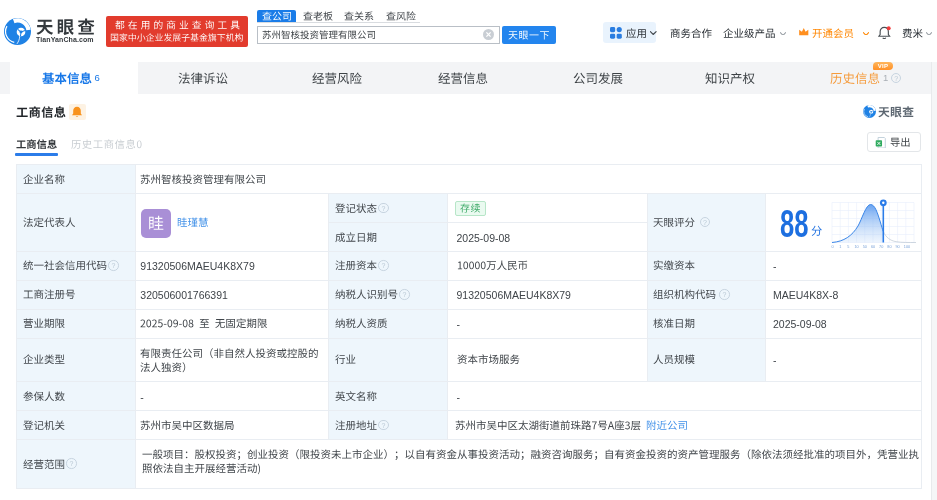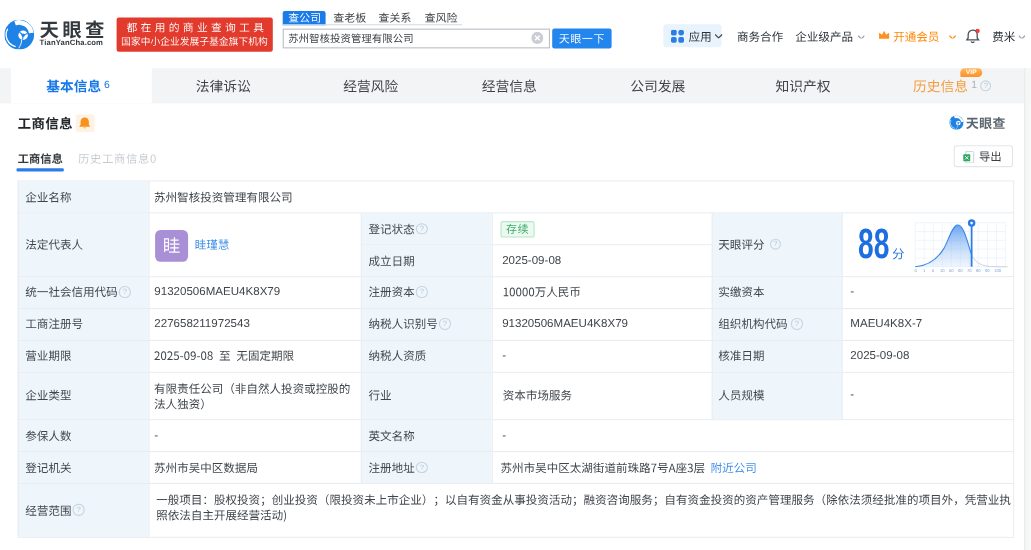--- a/index.html
+++ b/index.html
@@ -633,41 +633,41 @@
       <use href="#g109" x="3000"></use>
     </svg>
     <div style="position:absolute;left:773px;top:265.4px;font-family:'Liberation Sans',sans-serif;font-size:10.5px;font-weight:400;color:#3f4449;letter-spacing:0px;line-height:0;white-space:pre;"><span style="vertical-align:middle">-</span></div>
     <svg class="r" style="left:23.0px;top:289.34px" width="52.5" height="10.5" viewBox="0 0 5000 1000" fill="#41464b">
       <use href="#g11"></use>
       <use href="#g7" x="1000"></use>
       <use href="#g107" x="2000"></use>
       <use href="#g108" x="3000"></use>
       <use href="#g116" x="4000"></use>
     </svg>
-    <div style="position:absolute;left:140.3px;top:294.4px;font-family:'Liberation Sans',sans-serif;font-size:10.5px;font-weight:400;color:#3f4449;letter-spacing:0px;line-height:0;white-space:pre;"><span style="vertical-align:middle">227658211972543</span></div>
+    <div style="position:absolute;left:140.3px;top:294.4px;font-family:'Liberation Sans',sans-serif;font-size:10.5px;font-weight:400;color:#3f4449;letter-spacing:0px;line-height:0;white-space:pre;"><span style="vertical-align:middle">320506001766391</span></div>
     <svg class="r" style="left:334.5px;top:289.34px" width="63.0" height="10.5" viewBox="0 0 6000 1000" fill="#41464b">
       <use href="#g117"></use>
       <use href="#g118" x="1000"></use>
       <use href="#g88" x="2000"></use>
       <use href="#g74" x="3000"></use>
       <use href="#g119" x="4000"></use>
       <use href="#g116" x="5000"></use>
     </svg>
     <div class="q" style="left:399.3px;top:289.2px;width:10.4px;height:10.4px;line-height:9.4px"><span>?</span></div>
     <div style="position:absolute;left:456.5px;top:294.4px;font-family:'Liberation Sans',sans-serif;font-size:10.5px;font-weight:400;color:#3f4449;letter-spacing:0px;line-height:0;white-space:pre;"><span style="vertical-align:middle">91320506MAEU4K8X79</span></div>
     <svg class="r" style="left:653.0px;top:289.34px" width="63.0" height="10.5" viewBox="0 0 6000 1000" fill="#41464b">
       <use href="#g120"></use>
       <use href="#g121" x="1000"></use>
       <use href="#g25" x="2000"></use>
       <use href="#g26" x="3000"></use>
       <use href="#g86" x="4000"></use>
       <use href="#g106" x="5000"></use>
     </svg>
     <div class="q" style="left:719.3px;top:289.2px;width:10.4px;height:10.4px;line-height:9.4px"><span>?</span></div>
-    <div style="position:absolute;left:773px;top:294.4px;font-family:'Liberation Sans',sans-serif;font-size:10.5px;font-weight:400;color:#3f4449;letter-spacing:0px;line-height:0;white-space:pre;"><span style="vertical-align:middle">MAEU4K8X-7</span></div>
+    <div style="position:absolute;left:773px;top:294.4px;font-family:'Liberation Sans',sans-serif;font-size:10.5px;font-weight:400;color:#3f4449;letter-spacing:0px;line-height:0;white-space:pre;"><span style="vertical-align:middle">MAEU4K8X-8</span></div>
     <svg class="r" style="left:23.0px;top:318.34px" width="42.0" height="10.5" viewBox="0 0 4000 1000" fill="#41464b">
       <use href="#g70"></use>
       <use href="#g8" x="1000"></use>
       <use href="#g99" x="2000"></use>
       <use href="#g44" x="3000"></use>
     </svg>
     <svg class="r" style="left:140.3px;top:318.34px" width="127.4" height="10.5" viewBox="0 0 12134 1000" fill="#3f4449">
       <use href="#g122"></use>
       <use href="#g80" x="555"></use>
       <use href="#g122" x="1110"></use>

